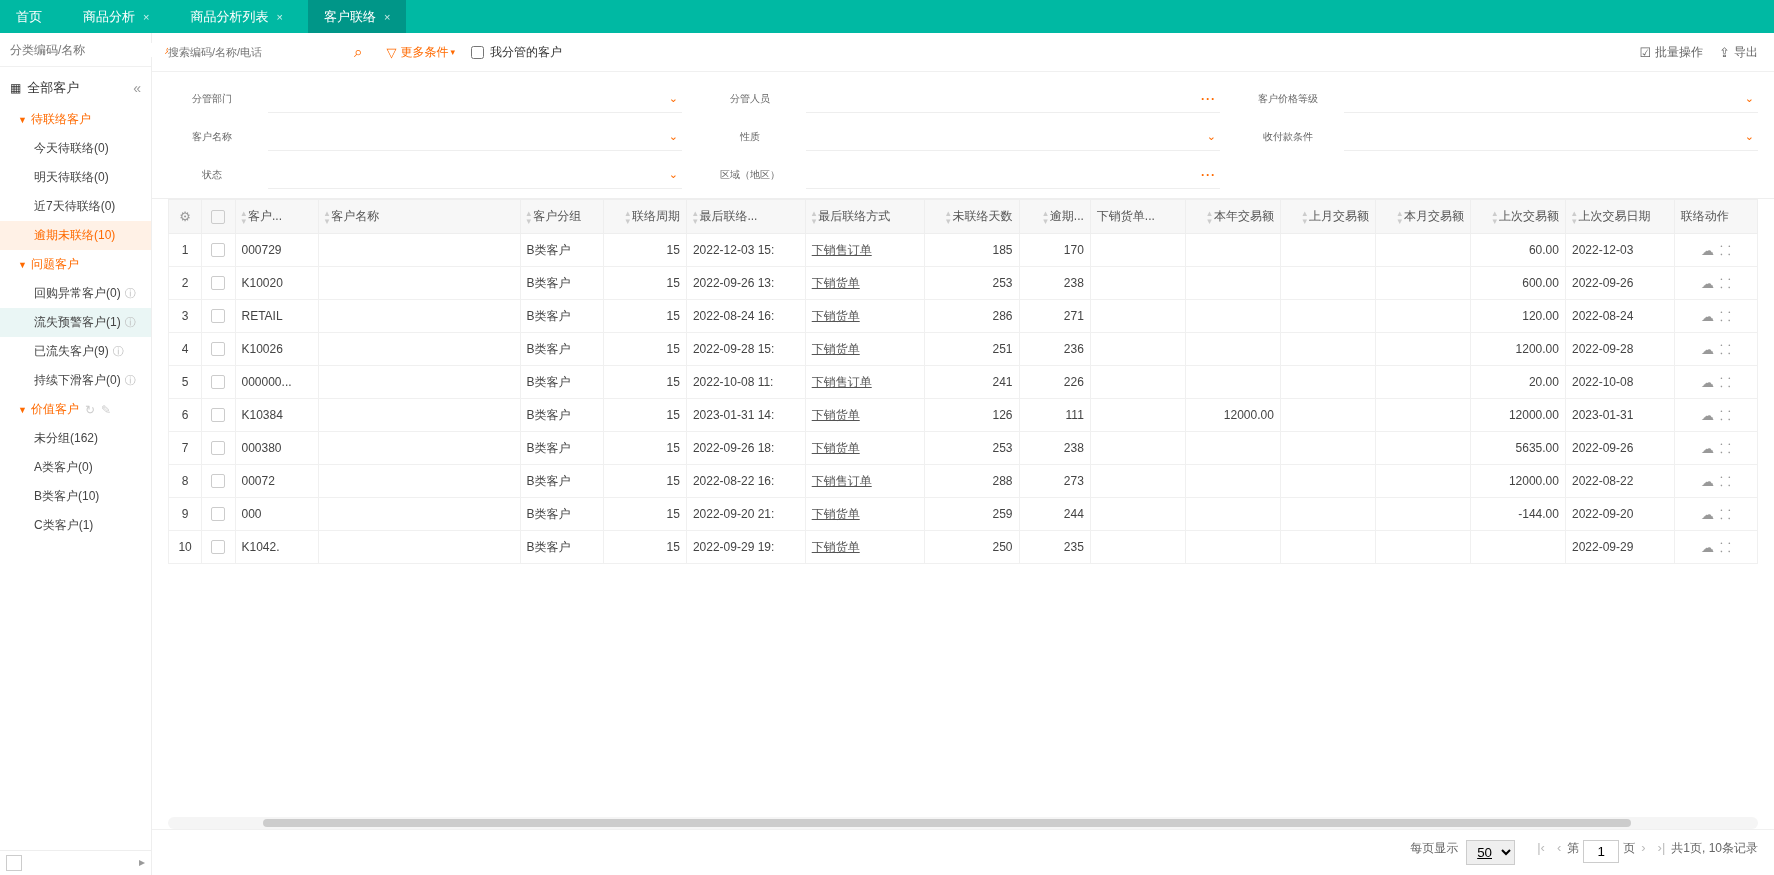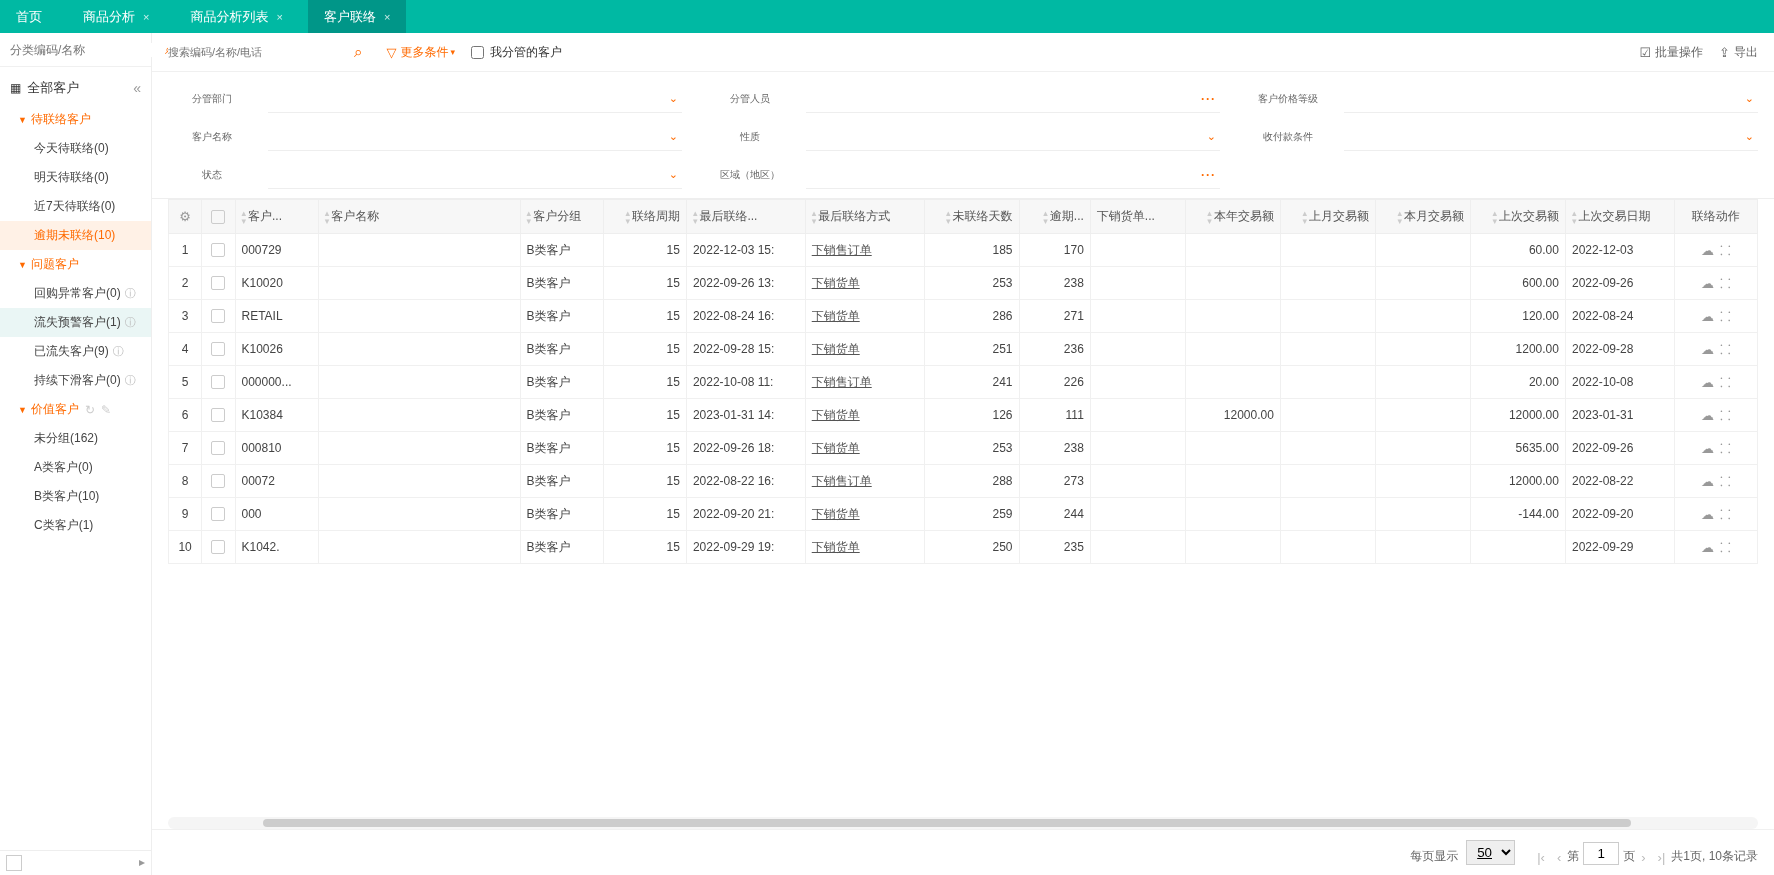--- a/index.html
+++ b/index.html
@@ -74,21 +74,21 @@
     .link { color: #555; text-decoration: underline; cursor: pointer; }
     .num-right { text-align: right; }
     .action-cell { text-align: center; color: #999; }
     .action-cell .ai { cursor: pointer; margin: 0 3px; font-size: 13px; }
     
     
     .hscroll { height: 12px; background: #f5f5f5; margin: 0 16px; position: relative; border-radius: 6px; }
     .hscroll .thumb { position: absolute; left: 6%; width: 86%; height: 8px; top: 2px; background: #ccc; border-radius: 4px; }
     
     
-    .pagination { padding: 10px 16px; display: flex; align-items: flex-end; justify-content: flex-end; border-top: 1px solid #f0f0f0; font-size: 12px; color: #666; }
+    .pagination { padding: 10px 16px; display: flex; align-items: flex-start; justify-content: flex-end; border-top: 1px solid #f0f0f0; font-size: 12px; color: #666; }
     .pagination .label { margin-right: 8px; }
     .pagination select { border: 1px solid #ccc; padding: 3px 6px; margin-right: 16px; text-decoration: underline; }
     .pagination .pg-btn { color: #bbb; margin: 0 6px; cursor: pointer; font-size: 13px; }
     .pagination input { width: 36px; text-align: center; border: 1px solid #ccc; padding: 3px 2px; margin: 0 4px; }
     .pagination .total { }
   </style>
 </head>
 <body>
 
 <div class="top-tabs">
@@ -261,21 +261,21 @@
             <th style="width:100px"><span class="sort">▴<br>▾</span><span>最后联络...</span></th>
             <th style="width:100px"><span class="sort">▴<br>▾</span><span>最后联络方式</span></th>
             <th style="width:80px;text-align:right"><span class="sort">▴<br>▾</span><span>未联络天数</span></th>
             <th style="width:60px;text-align:right"><span class="sort">▴<br>▾</span><span>逾期...</span></th>
             <th style="width:80px"><span>下销货单...</span></th>
             <th style="width:80px;text-align:right"><span class="sort">▴<br>▾</span><span>本年交易额</span></th>
             <th style="width:80px;text-align:right"><span class="sort">▴<br>▾</span><span>上月交易额</span></th>
             <th style="width:80px;text-align:right"><span class="sort">▴<br>▾</span><span>本月交易额</span></th>
             <th style="width:80px;text-align:right"><span class="sort">▴<br>▾</span><span>上次交易额</span></th>
             <th style="width:90px"><span class="sort">▴<br>▾</span><span>上次交易日期</span></th>
-            <th style="width:70px;text-align:center"><span>联络动作</span></th>
+            <th style="width:70px;"><span>联络动作</span></th>
           </tr>
         </thead>
         <tbody id="tbody">
             <tr>
               <td style="text-align:center">1</td>
               <td style="text-align:center"><span class="chk"></span></td>
               <td>000729</td>
               <td></td>
               <td>B类客户</td>
               <td class="num-right">15</td>
@@ -382,21 +382,21 @@
               <td class="num-right">12000.00</td>
               <td class="num-right"></td>
               <td class="num-right"></td>
               <td class="num-right">12000.00</td>
               <td>2023-01-31</td>
               <td class="action-cell"><span class="ai">☁</span><span class="ai">⸬</span></td>
             </tr>
             <tr>
               <td style="text-align:center">7</td>
               <td style="text-align:center"><span class="chk"></span></td>
-              <td>000810</td>
+              <td>000380</td>
               <td></td>
               <td>B类客户</td>
               <td class="num-right">15</td>
               <td>2022-09-26 18:</td>
               <td><span class="link">下销货单</span></td>
               <td class="num-right">253</td>
               <td class="num-right">238</td>
               <td></td>
               <td class="num-right"></td>
               <td class="num-right"></td>

